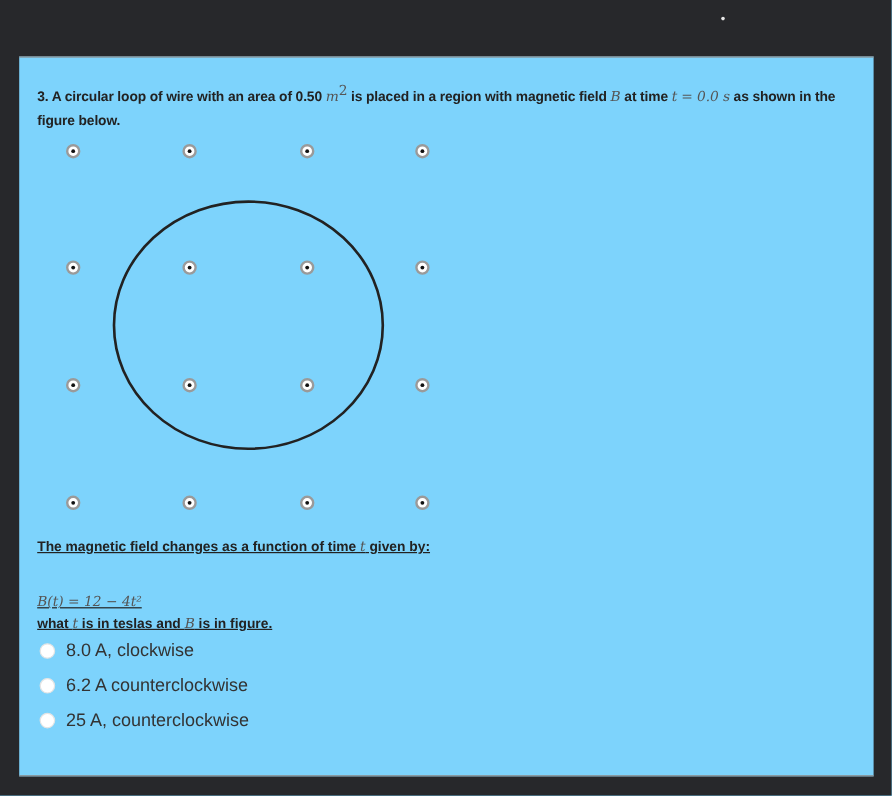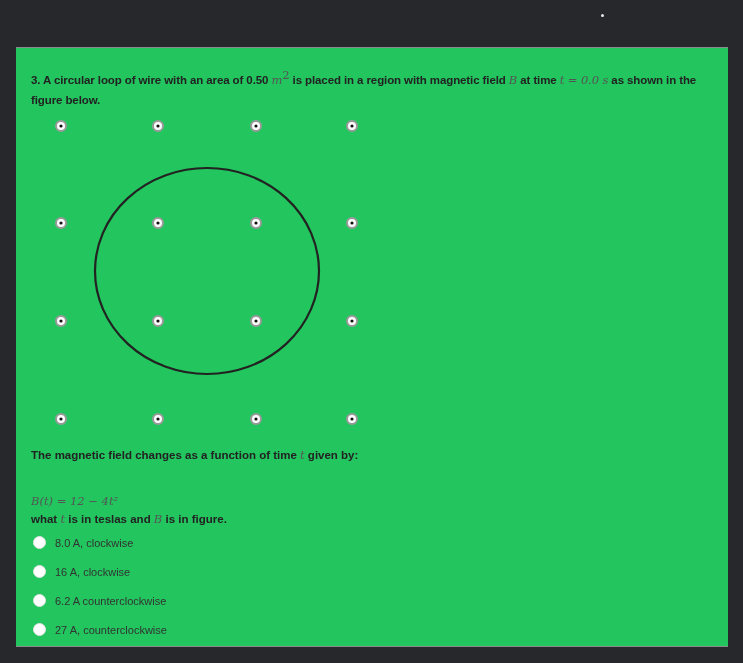--- a/index.html
+++ b/index.html
@@ -2,42 +2,42 @@
 <html><head>
 <meta charset="utf-8">
 <style>
   html, body { margin:0; padding:0; }
   body {
     width:743px; height:663px; background:#27282b; position:relative; overflow:hidden;
     font-family:"Liberation Sans", sans-serif;
   }
   .top-dot { position:absolute; left:601px; top:14px; width:3px; height:3px; background:#e8e8e8; border-radius:50%; }
   .card {
-    position:absolute; left:16px; top:47px; width:712px; height:600px; background:#22c55e;
+    position:absolute; left:16px; top:47px; width:712px; height:600px; background:#7dd3fc;
     border-top:1px solid #8a8a8a; border-bottom:1px solid #8a8a8a; box-sizing:border-box;
   }
   .qtext {
     position:absolute; left:15px; top:17px; width:680px; font-size:11.5px; font-weight:bold;
     color:#222; line-height:20px; letter-spacing:-0.1px;
   }
   .math { font-family:"DejaVu Serif", serif; font-weight:normal; font-style:italic; color:#555; font-size:11.5px; }
   .math.up { font-style:normal; }
   sup { font-size:7px; }
   .figure { position:absolute; left:0; top:0; width:712px; height:600px; pointer-events:none; }
-  .after { position:absolute; left:15px; top:398px; width:680px; font-size:11.5px; color:#222; }
+  .after { position:absolute; left:15px; top:398px; width:680px; font-size:11.5px; color:#222;text-decoration:underline; }
   .after .line { height:18px; line-height:18px; font-weight:bold; }
   .after .line.eq { font-weight:normal;margin-top:28px; }
   .after .line.q { margin-top:1px; }
   .options { position:absolute; left:15px; top:480px; }
   .opt { position:relative; height:29px; display:flex; align-items:center; cursor:pointer; }
   .radio {
     width:13px; height:13px; border-radius:50%; border:1px solid #e4e4e4; box-sizing:border-box;
     margin-left:2px; margin-right:9px; background:#fff;
   }
-  .opt-label { font-size:11px; color:#333; }
+  .opt-label { font-size:15px; color:#333; }
 </style>
 </head>
 <body>
 
 <div class="top-dot"></div>
 
 <div class="card">
   <div class="qtext">
     <span>3.</span>
     <span>A circular loop of wire with an area of 0.50 </span><span class="math">m</span><sup class="math up">2</sup><span> is placed in a region with magnetic field </span><span class="math">B</span><span> at time </span><span class="math">t = 0.0 s</span><span> as shown in the figure below.</span>
@@ -125,24 +125,20 @@
     </div>
   </div>
 
   <div class="options">
     <div class="opt">
       <span class="radio"></span>
       <span class="opt-label">8.0 A, clockwise</span>
     </div>
     <div class="opt">
       <span class="radio"></span>
-      <span class="opt-label">16 A, clockwise</span>
-    </div>
-    <div class="opt">
-      <span class="radio"></span>
       <span class="opt-label">6.2 A counterclockwise</span>
     </div>
     <div class="opt">
       <span class="radio"></span>
-      <span class="opt-label">27 A, counterclockwise</span>
+      <span class="opt-label">25 A, counterclockwise</span>
     </div>
   </div>
 </div>
 
 </body></html>

